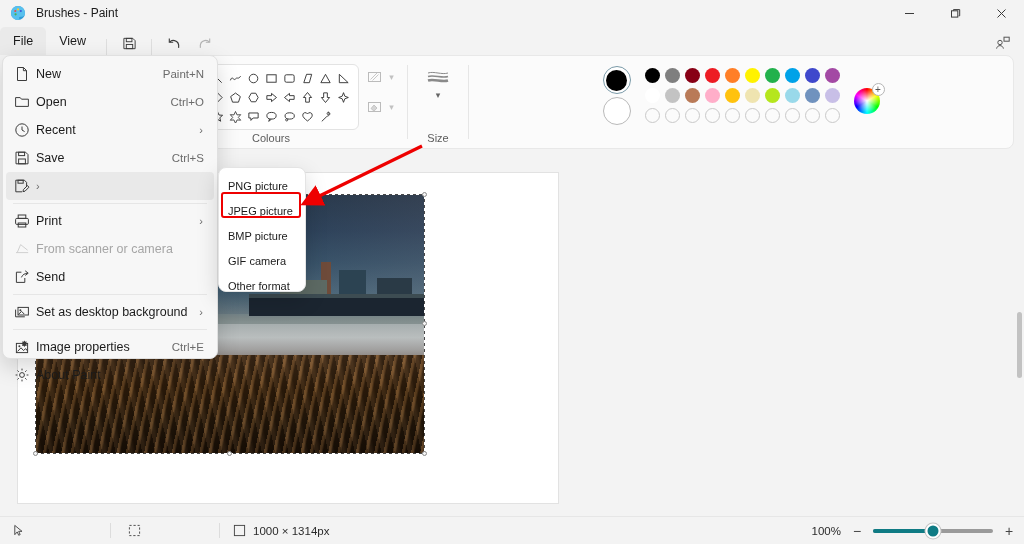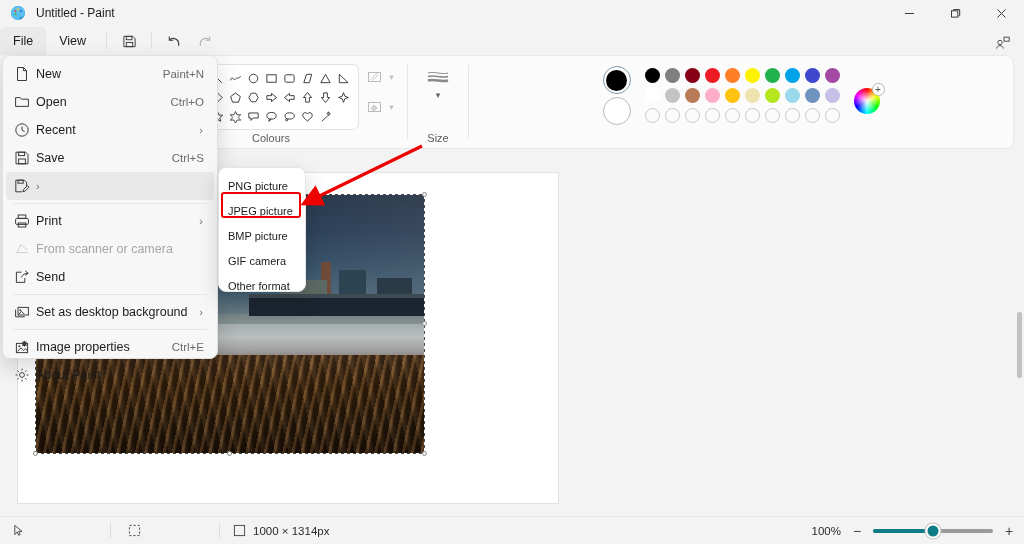--- a/index.html
+++ b/index.html
@@ -27,21 +27,21 @@
   }
   .win-btn svg { display: block; }
   .share-btn {
     position: absolute; right: 6px; top: 30px; width: 30px; height: 26px;
     display: flex; align-items: center; justify-content: center;
   }
 
   
   .menustrip {
     position: absolute; left: 0; top: 27px; width: 1024px; height: 28px;
-    display: flex; align-items: center; gap: 0px;
+    display: flex; align-items: flex-end; gap: 0px;
   }
   .menu-item {
     height: 28px; padding: 0 13px; display: flex; align-items: center;
     font-size: 12.5px; color: #1b1b1b;
   }
   .menu-item.active {
     background: #eaeaea; border-radius: 5px 5px 0 0;
   }
   .msep { width: 1px; height: 16px; background: #dedede; margin: 0 7px; }
   .msbtn {
@@ -245,21 +245,21 @@
     <div class="app-icon">
       <svg width="16" height="16" viewBox="0 0 16 16">
         <circle cx="8" cy="8" r="7" fill="#2e9bd6"></circle>
         <path d="M8 1a7 7 0 0 0 0 14c1.2 0 1.6-.7 1.2-1.4-.5-.9.2-1.8 1.2-1.8h1.1c2 0 3.5-1.5 3.5-3.6C15 4.2 11.9 1 8 1z" fill="#58c0ee"></path>
         <circle cx="5.3" cy="6" r="1.1" fill="#e84b4b"></circle>
         <circle cx="8" cy="4.4" r="1.1" fill="#f5c63c"></circle>
         <circle cx="10.8" cy="6" r="1.1" fill="#3b5bd6"></circle>
         <circle cx="5.6" cy="9.3" r="1.1" fill="#4caf50"></circle>
       </svg>
     </div>
-    <div class="app-title">Untitled - Paint</div>
+    <div class="app-title">Brushes - Paint</div>
     <div class="win-ctrls">
       <div class="win-btn">
         <svg width="11" height="11" viewBox="0 0 11 11">
             <line x1="1" y1="5.5" x2="10" y2="5.5" stroke="#3b3b3b" stroke-width="1"></line>
           </svg>
       </div>
       <div class="win-btn">
         <svg width="11" height="11" viewBox="0 0 11 11">
           <rect x="1.5" y="2.8" width="6.3" height="6.3" fill="none" stroke="#3b3b3b" stroke-width="1"></rect>
           <path d="M3.5 2.6V1.6h6.2v6.2H8.6" fill="none" stroke="#3b3b3b" stroke-width="1"></path>

